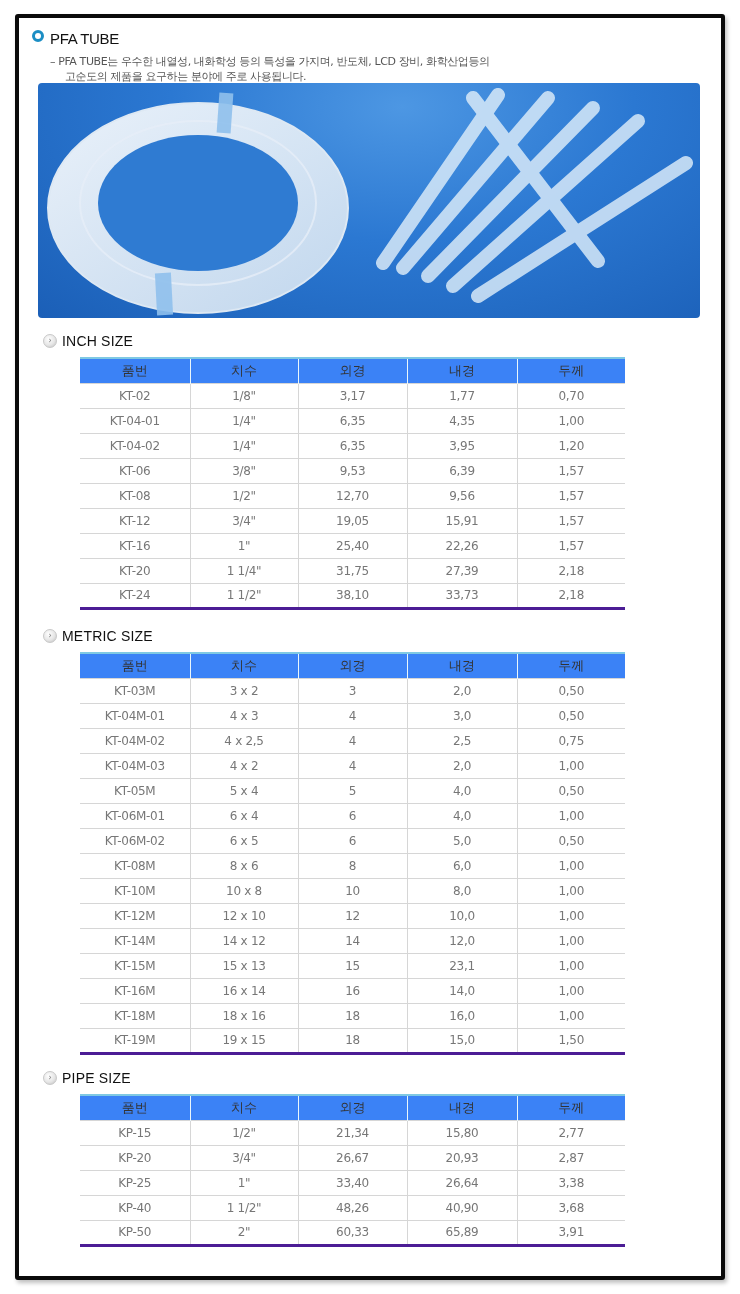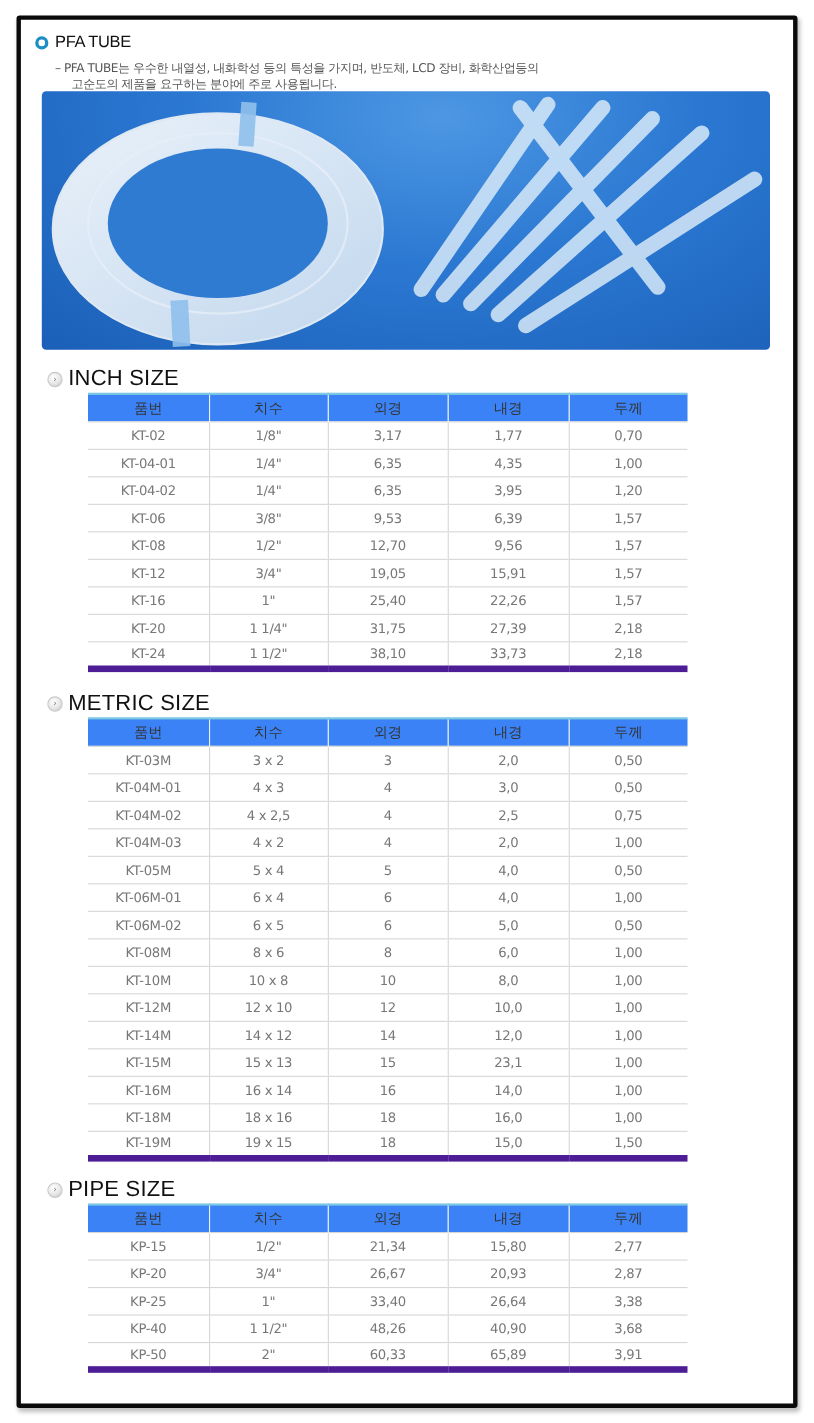--- a/index.html
+++ b/index.html
@@ -11,21 +11,21 @@
       left: 15px; top: 14px;
       width: 710px; height: 1266px;
       border: 4px solid #0a0a0a;
       border-radius: 3px;
       background: #fff;
       box-shadow: 2px 3px 4px rgba(0,0,0,0.25);
     }
 
     .title-row {
       position: absolute; left: 32px; top: 30px;
-      display: flex; align-items: center;
+      display: flex; 
     }
     .title-icon {
       width: 12px; height: 12px; border-radius: 50%;
       border: 3px solid #1b8ec4; background: #fff;
       margin-right: 6px;
     }
     .title-text {
       font-family: "Liberation Sans", sans-serif;
       font-size: 15px; color: #111; letter-spacing: -0.3px;
     }
@@ -50,21 +50,21 @@
     }
     .bullet {
       width: 14px; height: 14px; border-radius: 50%;
       background: radial-gradient(circle at 40% 35%, #ffffff 0%, #e6e6e6 55%, #bdbdbd 100%);
       border: 1px solid #c8c8c8;
       font-size: 8px; line-height: 12px; text-align: center; color: #777;
       margin-right: 5px;
     }
     .section-label {
       font-family: "Liberation Sans", sans-serif;
-      font-size: 20px; color: #111; letter-spacing: 0.2px;
+      font-size: 14px; color: #111; letter-spacing: 0.2px;
     }
 
     table.spec {
       position: absolute; left: 80px; width: 545px;
       border-collapse: collapse; table-layout: fixed;
       font-size: 12px; color: #777;
     }
     table.spec col.c1 { width: 110px; }
     table.spec col.c2 { width: 108px; }
     table.spec col.c3 { width: 109px; }
@@ -74,21 +74,21 @@
     table.spec th {
       height: 25px; font-weight: normal; color: #333; font-size: 13px;
       border-left: 1px solid #e9f6fb;
     }
     table.spec th:first-child { border-left: none; }
     table.spec td {
       height: 25px; text-align: center; border-top: 1px solid #d6d6d6;
       border-left: 1px solid #d6d6d6; letter-spacing: -0.3px;
     }
     table.spec td:first-child { border-left: none; }
-    table.spec tbody tr:last-child td { border-bottom: 6px solid #4c1d95; }
+    table.spec tbody tr:last-child td { border-bottom: 3px solid #4c1d95; }
   </style>
 </head>
 <body>
 
 <div class="frame"></div>
 
 <div class="title-row">
   <span class="title-icon"></span>
   <span class="title-text">PFA TUBE</span>
 </div>

